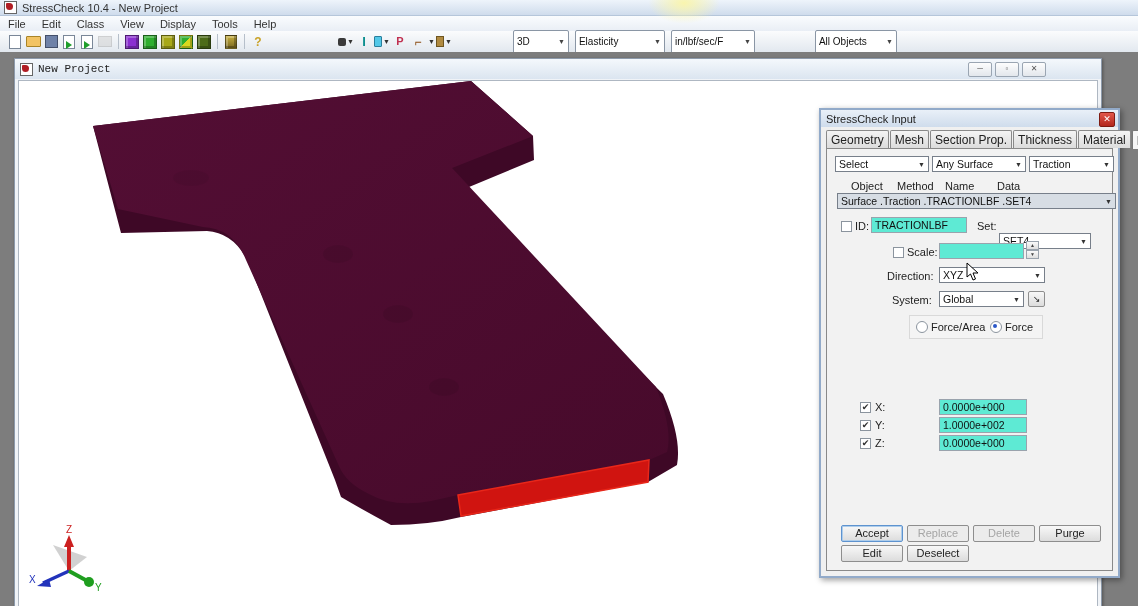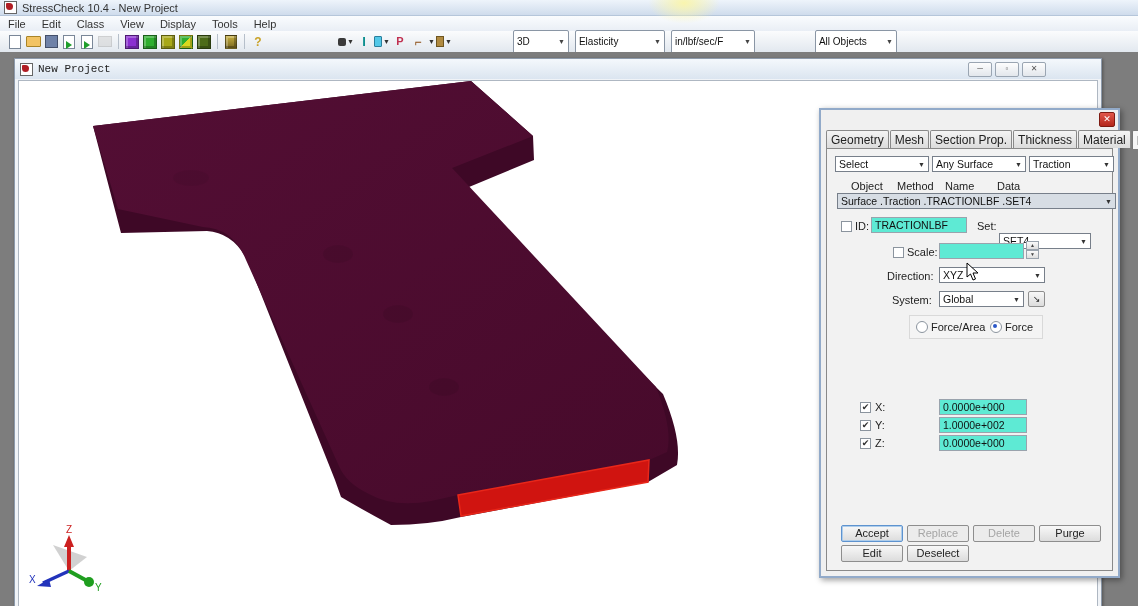--- a/index.html
+++ b/index.html
@@ -237,20 +237,23 @@
         <line x1="40" y1="48" x2="62" y2="60" stroke="#1f9e1f" stroke-width="4"></line>
         <circle cx="60" cy="59" r="5" fill="#1f9e1f"></circle>
         <text x="37" y="10" font-size="10" fill="#cc2020">Z</text>
         <text x="0" y="60" font-size="10" fill="#2233bb">X</text>
         <text x="66" y="68" font-size="10" fill="#1f9e1f">Y</text>
       </svg>
     </div>
   </div>
 
   <div class="abs dialog" style="left:819px;top:56px">
+    <div class="dlg-titlebar">
+      <span>StressCheck Input</span>
+    </div>
     <div class="dlg-close">✕</div>
 
     <div class="tabs">
       <div class="tab">Geometry</div>
       <div class="tab">Mesh</div>
       <div class="tab">Section Prop.</div>
       <div class="tab">Thickness</div>
       <div class="tab">Material</div>
       <div class="tab active">Load</div>
       <div class="tab">Cc</div>

